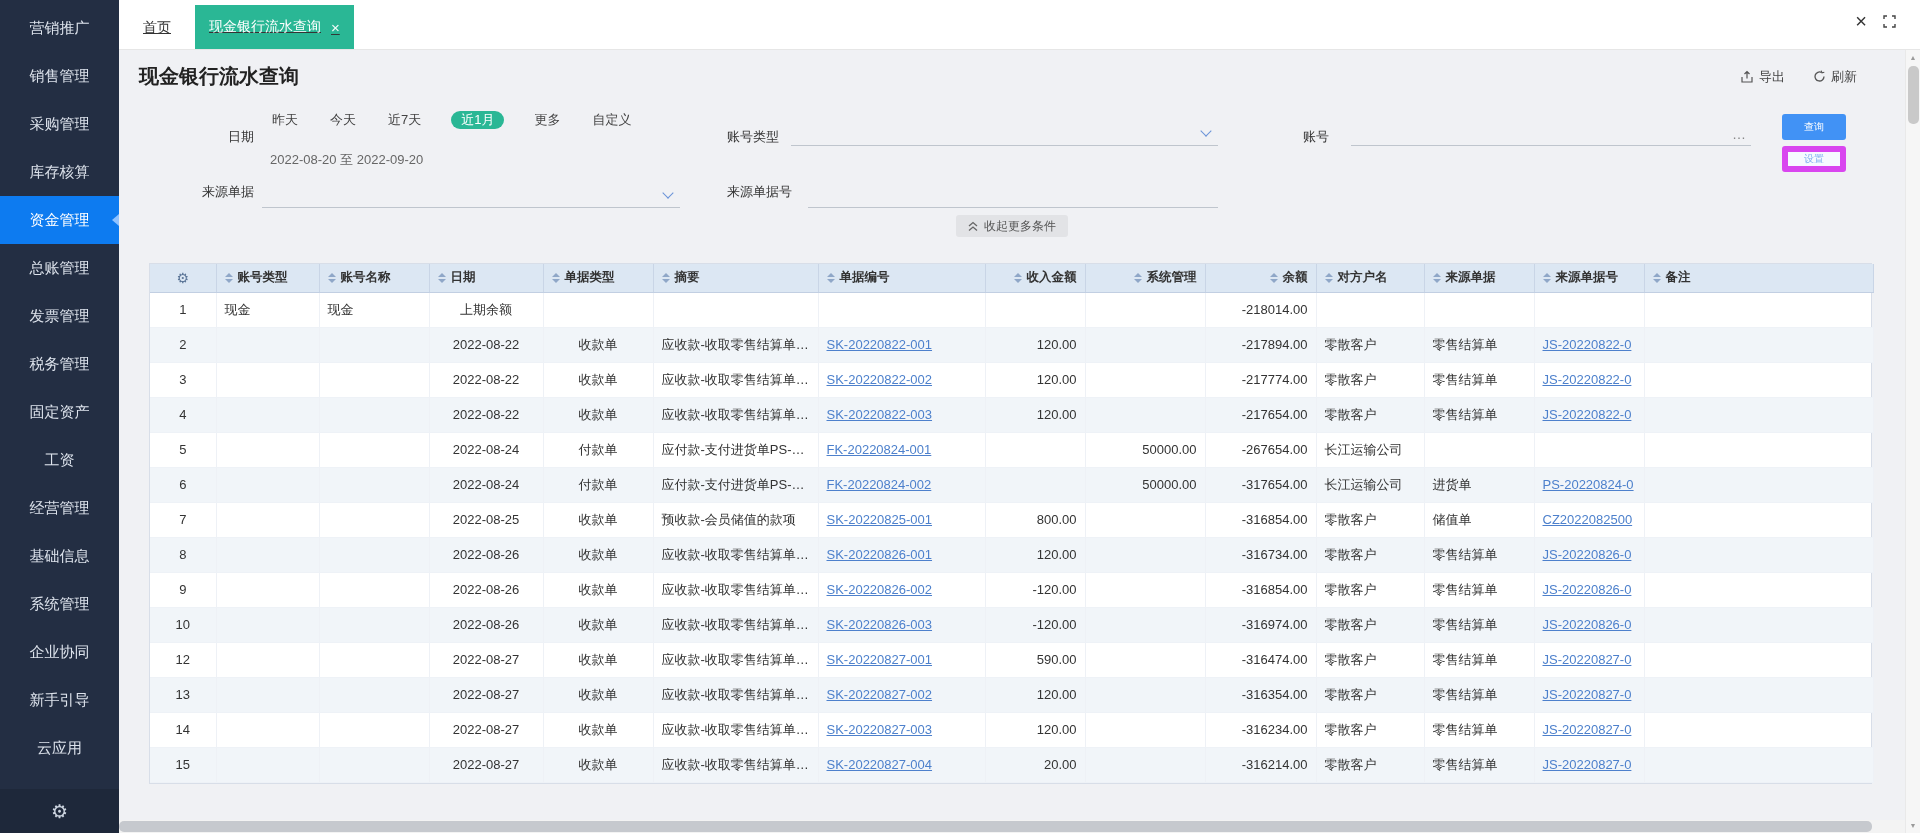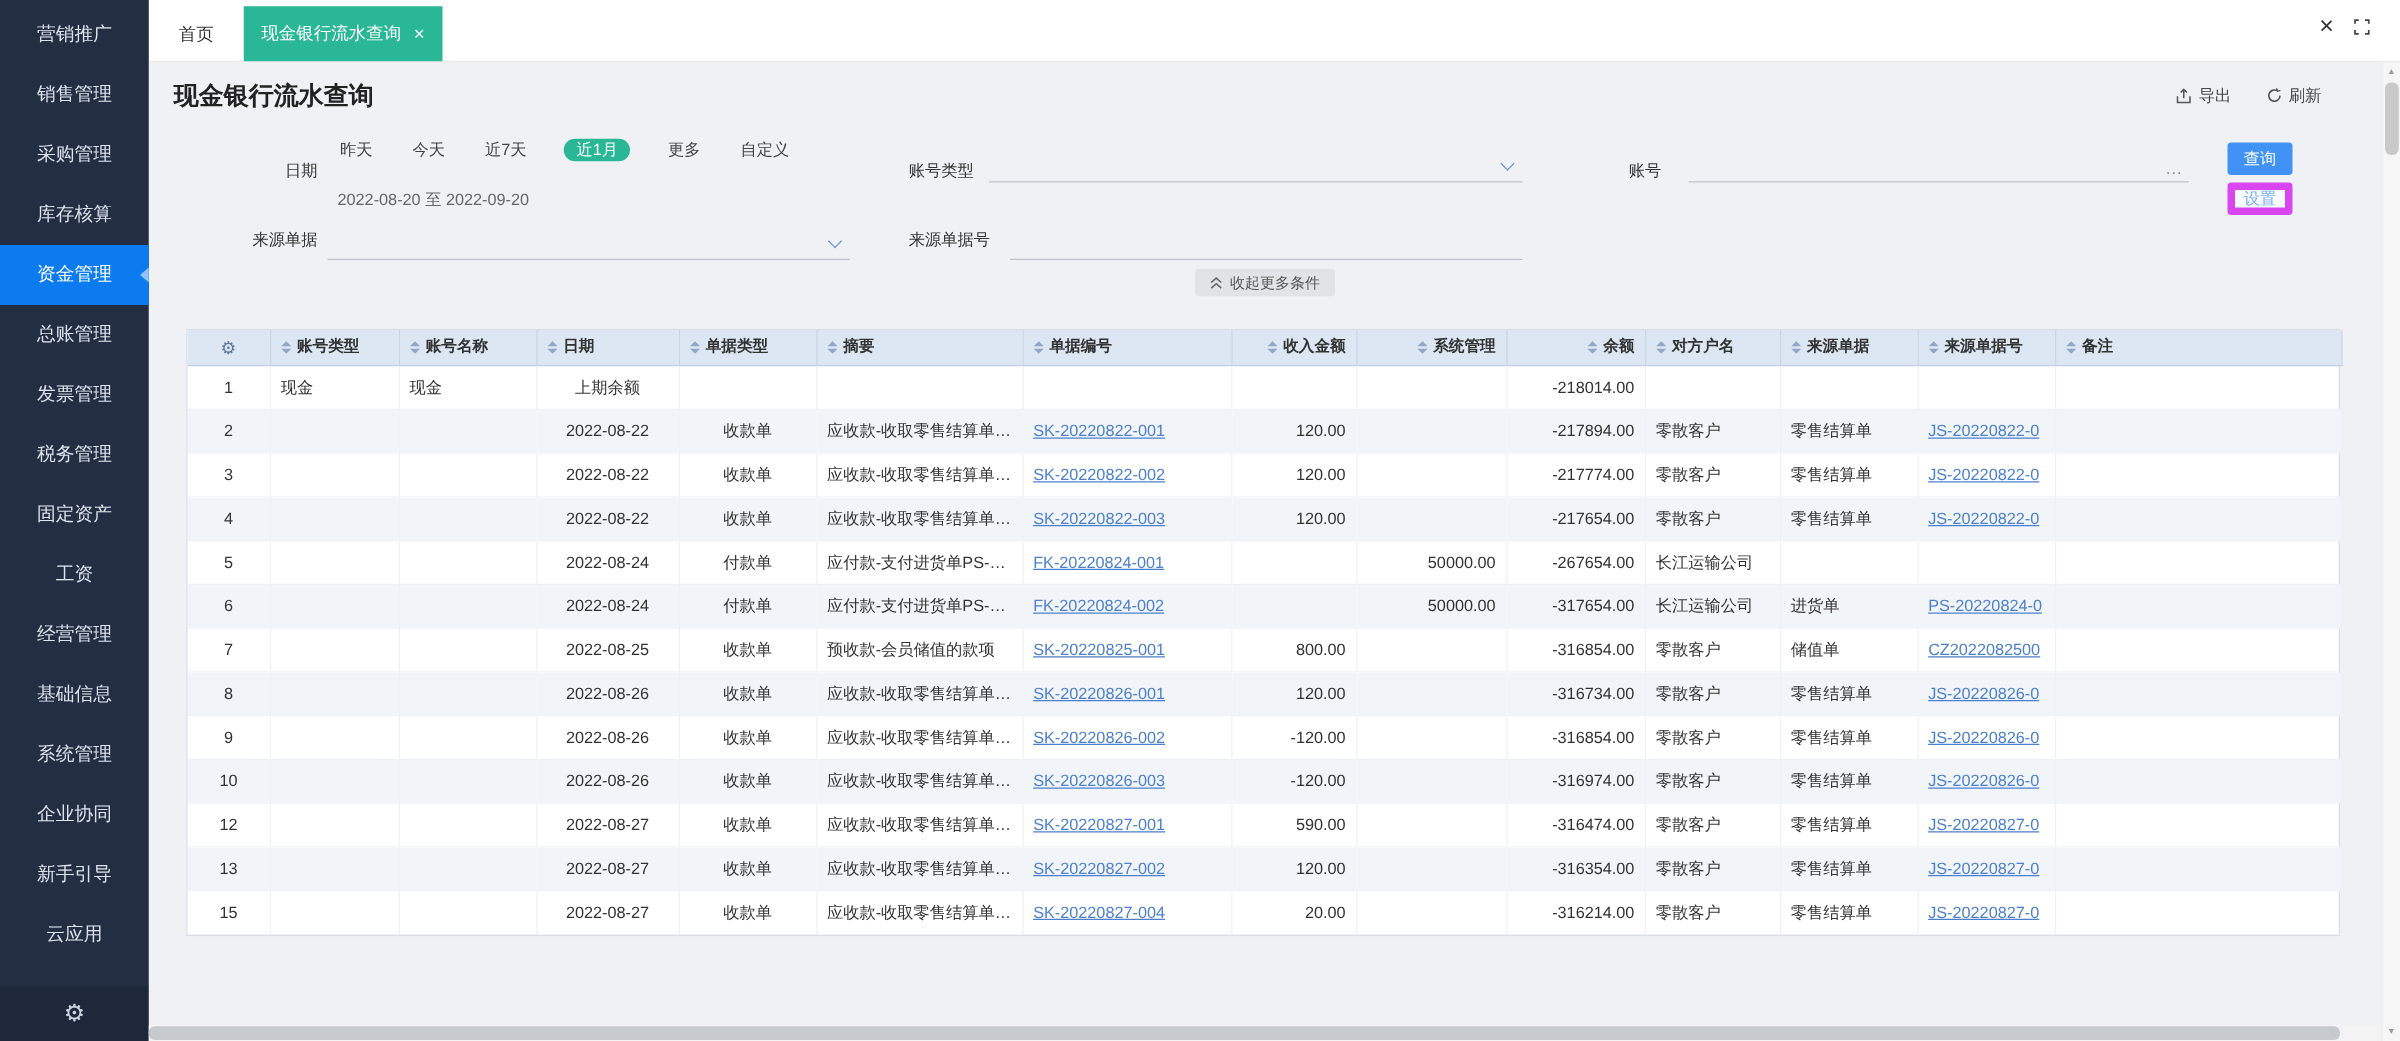--- a/index.html
+++ b/index.html
@@ -11,21 +11,21 @@
   .sb-menu { padding-top:4px; }
   .sb-item { height:48px; line-height:48px; text-align:center; color:#dde3ec; font-size:15px; cursor:pointer; position:relative; }
   .sb-item.active { background:var(--sidebar_active,#0d7bf0); color:#fff; }
   .sb-item.active::after { content:""; position:absolute; right:0; top:50%; margin-top:-6px;
     border-top:6px solid transparent; border-bottom:6px solid transparent; border-right:7px solid #8fc2ff; }
   .sb-gear { position:absolute; bottom:0; left:0; right:0; height:44px; display:flex; align-items:center; justify-content:center;
     color:#cdd5e0; font-size:19px; cursor:pointer; background:rgba(0,0,0,0.12); }
 
   
   .tabbar { position:absolute; left:119px; right:0; top:0; height:50px; background:#fff; border-bottom:1px solid #e6e6e6;
-    display:flex; align-items:flex-end; z-index:4; }
+    display:flex; align-items:flex-end; z-index:4;text-decoration:underline; }
   .tab-home { height:44px; line-height:44px; padding:0 24px; font-size:14px; color:#333; cursor:pointer; }
   .tab-active { height:44px; padding:0 14px; background:var(--tab_green,#2ab795); color:#fff; font-size:14px;
     display:flex; align-items:center; gap:10px; cursor:pointer; }
   .tab-close { font-size:15px; line-height:1; opacity:.95; cursor:pointer; }
   .win-controls { position:absolute; right:24px; top:11px; display:flex; gap:16px; align-items:center; }
   .win-close { font-size:20px; color:#333; line-height:1; cursor:pointer; }
   .win-full { display:flex; cursor:pointer; }
 
   
   .content { position:absolute; left:119px; top:50px; right:15px; bottom:0; }
@@ -52,21 +52,21 @@
   [data-name="account-type-label"]   { left:608px; top:25px; }
   [data-name="account-type-select"]  { left:672px; top:17px; width:427px; }
   [data-name="account-label"]        { left:1184px; top:25px; }
   [data-name="account-input"]        { left:1232px; top:17px; width:400px; }
 
   [data-name="source-doc-label"]     { left:83px; top:80px; }
   [data-name="source-doc-select"]    { left:143px; top:79px; width:418px; }
   [data-name="source-doc-no-label"]  { left:608px; top:80px; }
   [data-name="source-doc-no-input"]  { left:689px; top:79px; width:410px; }
 
-  .btn { position:absolute; width:52px; height:26px; border-radius:3px; font-size:13px; display:flex;
+  .btn { position:absolute; width:64px; height:26px; border-radius:3px; font-size:10px; display:flex;
     align-items:center; justify-content:center; cursor:pointer; }
   [data-name="query-button"] { left:1663px; top:11px; background:var(--accent_blue,#4192f5); color:#fff; }
   [data-name="settings-button"] { left:1663px; top:43px; background:#f6faff; color:#7fb0f0; border:6px solid #d946ef; }
 
   .collapse-pill { position:absolute; left:50%; top:112px; transform:translateX(-50%); height:22px;
     background:#e2e3e6; border-radius:3px; padding:0 12px; display:flex; align-items:center; gap:6px;
     color:#555; font-size:12px; cursor:pointer; }
 
   
   .table-wrap { margin:18px 0 0 30px; width:1723px; background:#fff; border:1px solid #d8dee8; }
@@ -608,20 +608,36 @@
             <td data-name="cell-docNo"><a class="doc-link" data-name="doc-no-link">SK-20220827-002</a></td>
             <td data-name="cell-income" class="c-right">120.00</td>
             <td data-name="cell-expense" class="c-right"></td>
             <td data-name="cell-balance" class="c-right">-316354.00</td>
             <td data-name="cell-counterparty">零散客户</td>
             <td data-name="cell-sourceDoc">零售结算单</td>
             <td data-name="cell-sourceDocNo"><a class="doc-link" data-name="source-doc-no-link">JS-20220827-0</a></td>
             <td data-name="cell-remark"></td>
           </tr>
 
+    <tr data-name="table-row">
+            <td data-name="cell-num" class="c-center">14</td>
+            <td data-name="cell-accountType"></td>
+            <td data-name="cell-accountName"></td>
+            <td data-name="cell-date" class="c-center">2022-08-27</td>
+            <td data-name="cell-docType" class="c-center">收款单</td>
+            <td data-name="cell-summary">应收款-收取零售结算单JS</td>
+            <td data-name="cell-docNo"><a class="doc-link" data-name="doc-no-link">SK-20220827-003</a></td>
+            <td data-name="cell-income" class="c-right">120.00</td>
+            <td data-name="cell-expense" class="c-right"></td>
+            <td data-name="cell-balance" class="c-right">-316234.00</td>
+            <td data-name="cell-counterparty">零散客户</td>
+            <td data-name="cell-sourceDoc">零售结算单</td>
+            <td data-name="cell-sourceDocNo"><a class="doc-link" data-name="source-doc-no-link">JS-20220827-0</a></td>
+            <td data-name="cell-remark"></td>
+          </tr>
 
     <tr data-name="table-row">
             <td data-name="cell-num" class="c-center">15</td>
             <td data-name="cell-accountType"></td>
             <td data-name="cell-accountName"></td>
             <td data-name="cell-date" class="c-center">2022-08-27</td>
             <td data-name="cell-docType" class="c-center">收款单</td>
             <td data-name="cell-summary">应收款-收取零售结算单JS</td>
             <td data-name="cell-docNo"><a class="doc-link" data-name="doc-no-link">SK-20220827-004</a></td>
             <td data-name="cell-income" class="c-right">20.00</td>

